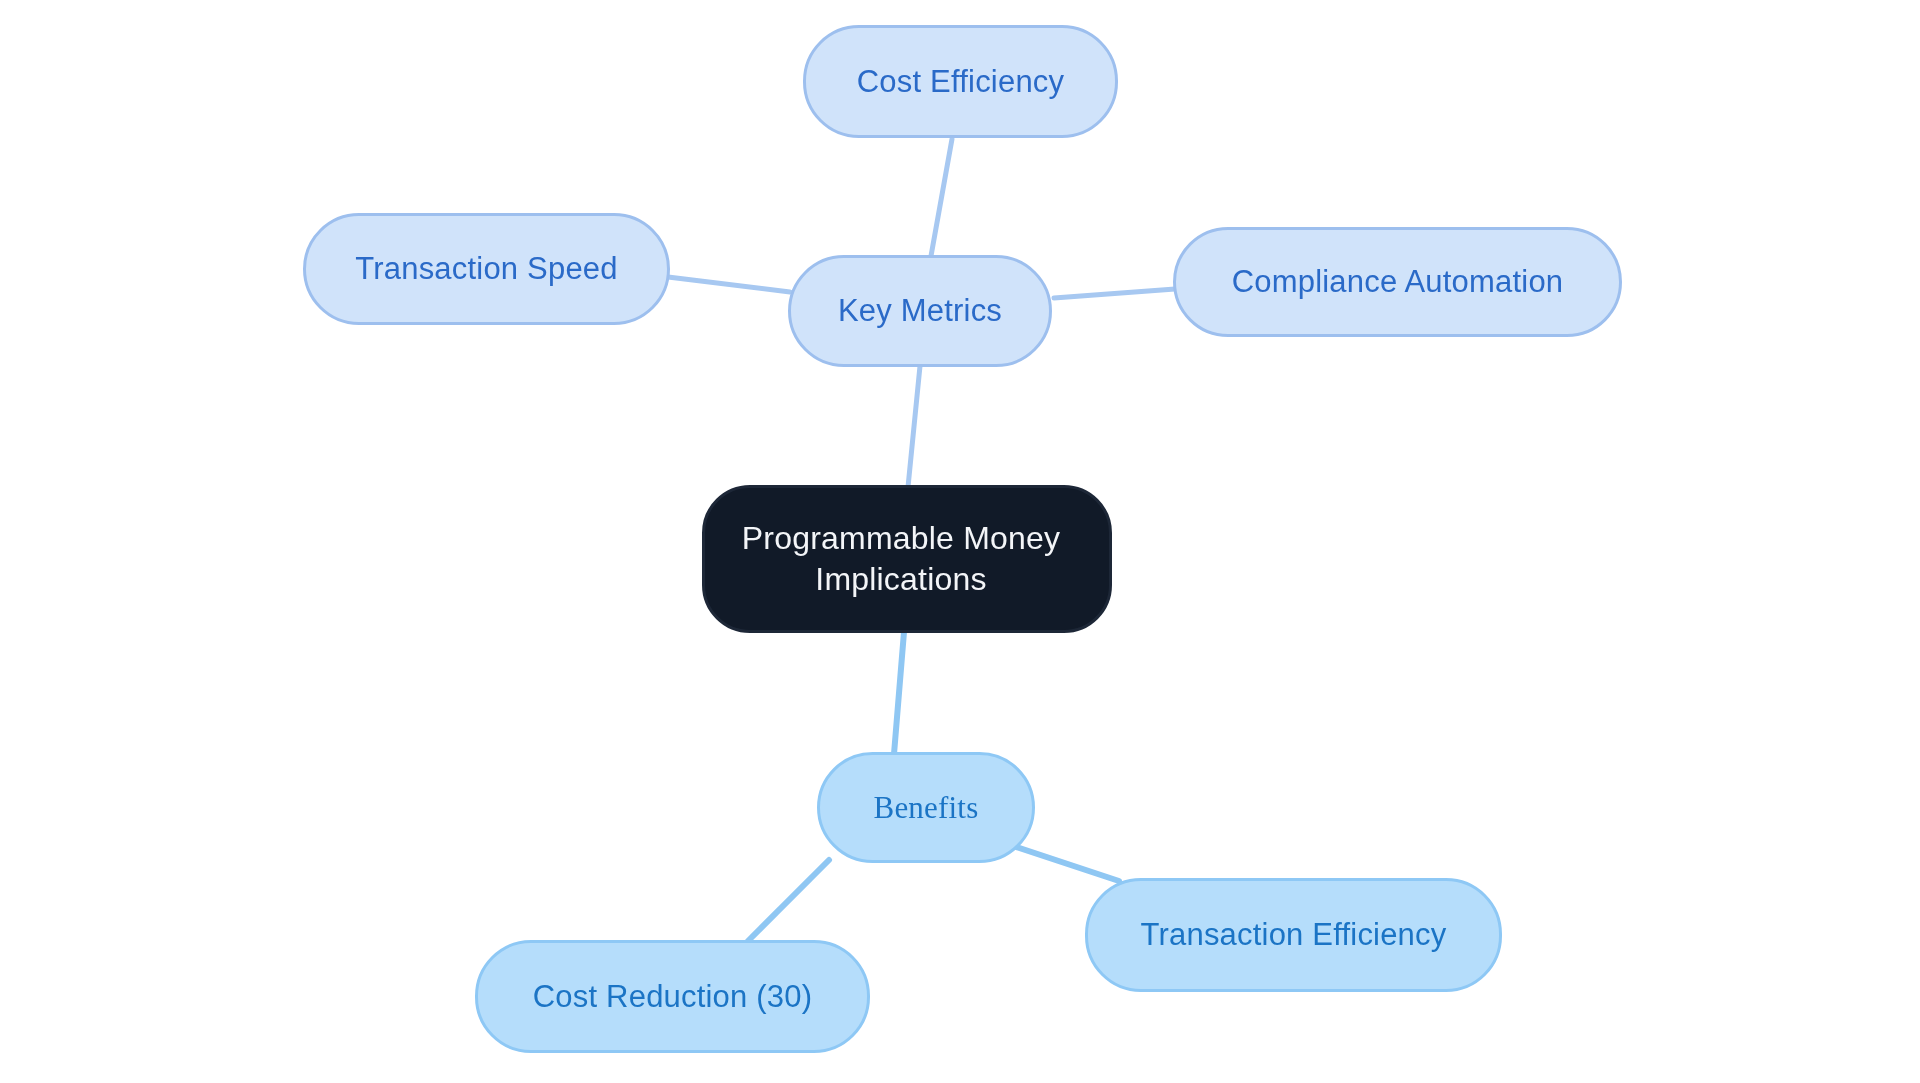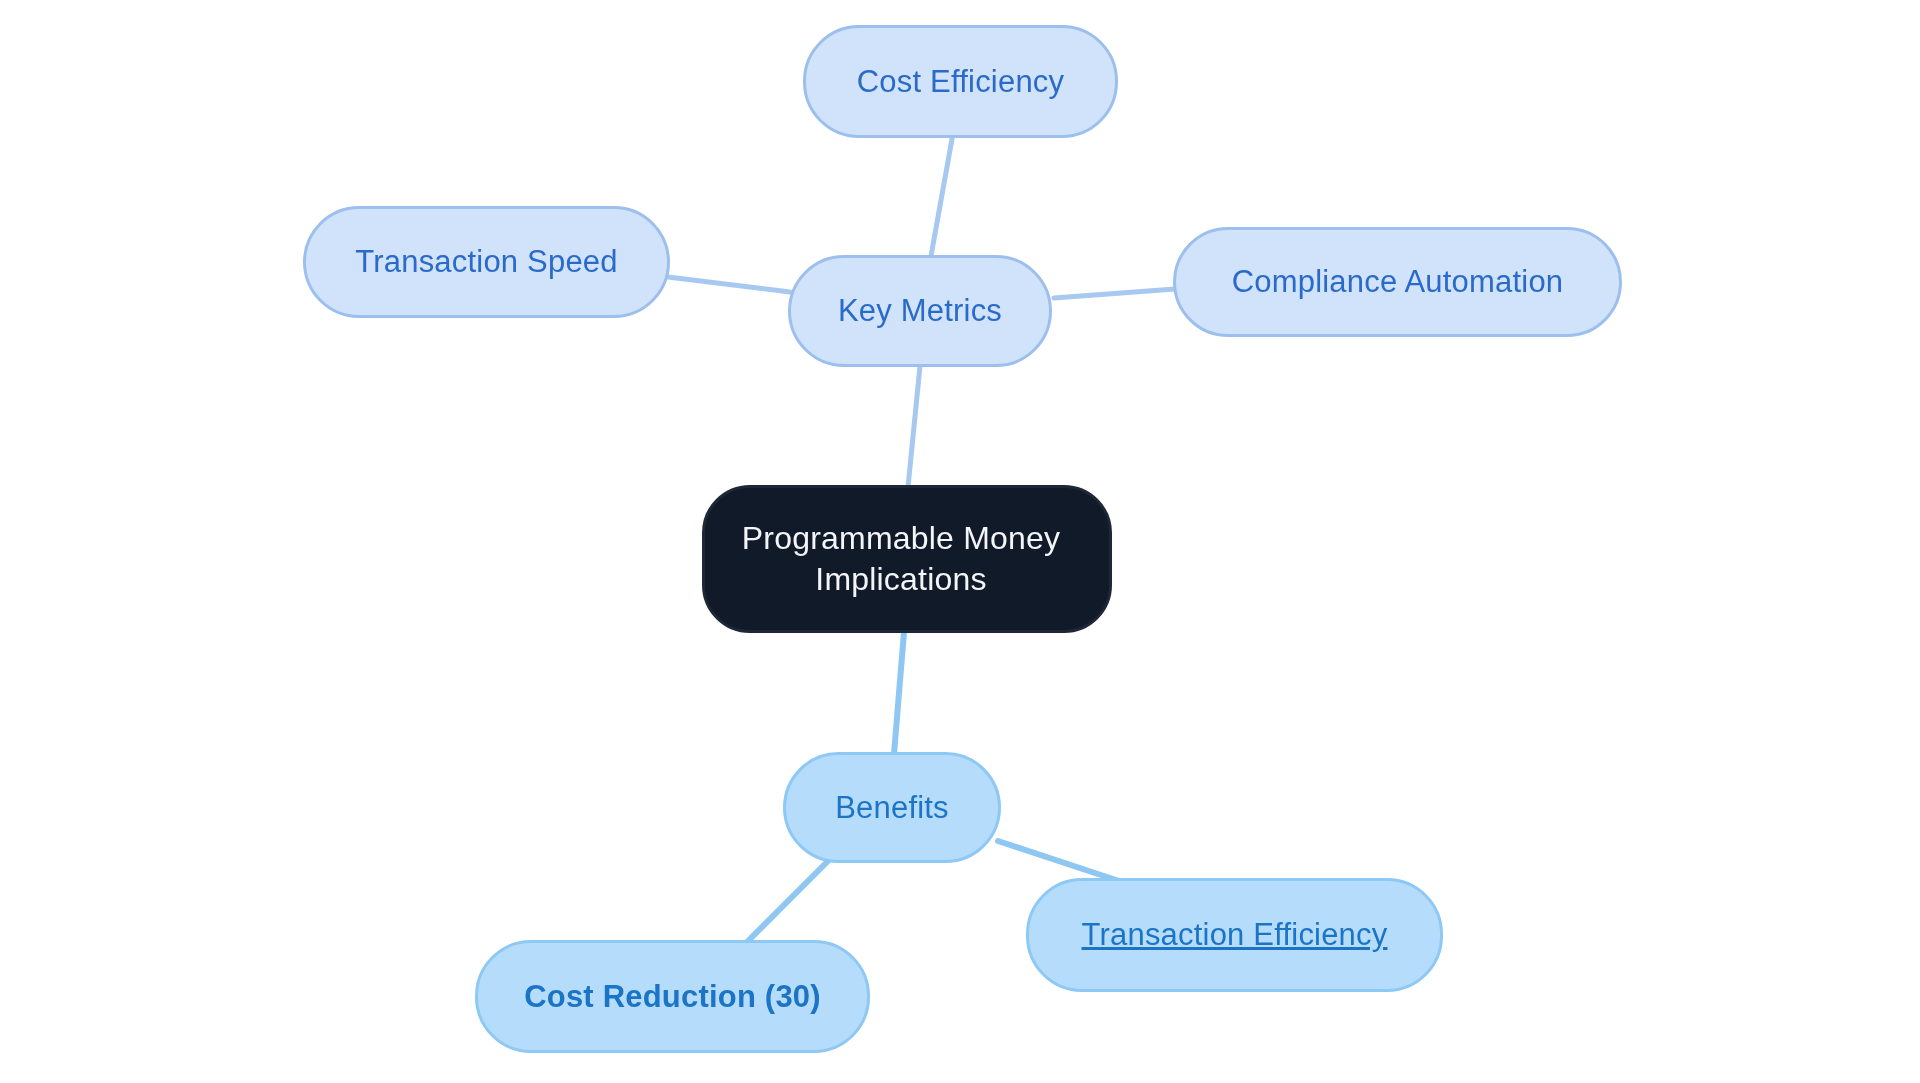--- a/index.html
+++ b/index.html
@@ -61,27 +61,27 @@
     background: var(--central-fill, #111a28);
     border: 3px solid var(--central-border, #1d2737);
     color: var(--central-text, #f3f5f8);
     border-radius: 48px;
     font-size: 32px;
     line-height: 1.28;
     padding: 0 38px;
   }
   
   .pos-cost-efficiency        { left: 803px;  top: 25px;  width: 315px; height: 113px; }
-  .pos-transaction-speed      { left: 303px;  top: 206px; width: 367px; height: 112px; justify-content: center; }
+  .pos-transaction-speed      { left: 303px;  top: 213px; width: 367px; height: 112px; justify-content: center; }
   .pos-key-metrics            { left: 788px;  top: 255px; width: 264px; height: 112px; align-items: center; }
   .pos-compliance-automation  { left: 1173px; top: 227px; width: 449px; height: 110px; }
   .pos-central                { left: 702px;  top: 485px; width: 410px; height: 148px; padding-left: 26px; }
-  .pos-benefits               { left: 783px;  top: 752px; width: 218px; height: 111px; }
-  .pos-cost-reduction         { left: 475px;  top: 940px; width: 395px; height: 113px; font-weight: bold; }
-  .pos-transaction-efficiency { left: 1026px; top: 878px; width: 417px; height: 114px; text-decoration: underline; }
+  .pos-benefits               { left: 817px;  top: 752px; width: 218px; height: 111px; font-family: Liberation Serif, serif; }
+  .pos-cost-reduction         { left: 475px;  top: 940px; width: 395px; height: 113px; }
+  .pos-transaction-efficiency { left: 1085px; top: 878px; width: 417px; height: 114px; }
 </style>
 </head>
 <body>
 
 <div class="canvas">
 
   <svg class="edge-layer" viewBox="0 0 1920 1083" aria-hidden="true">
     <line class="edge-metrics" x1="952" y1="139" x2="931" y2="256"></line>
     <line class="edge-metrics" x1="668" y1="277" x2="790" y2="292"></line>
     <line class="edge-metrics" x1="1054" y1="298" x2="1175" y2="289"></line>

